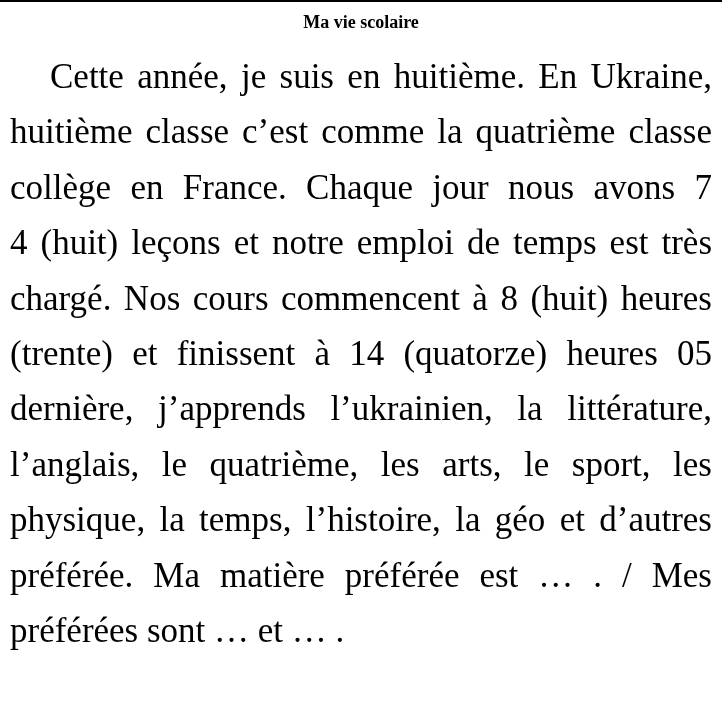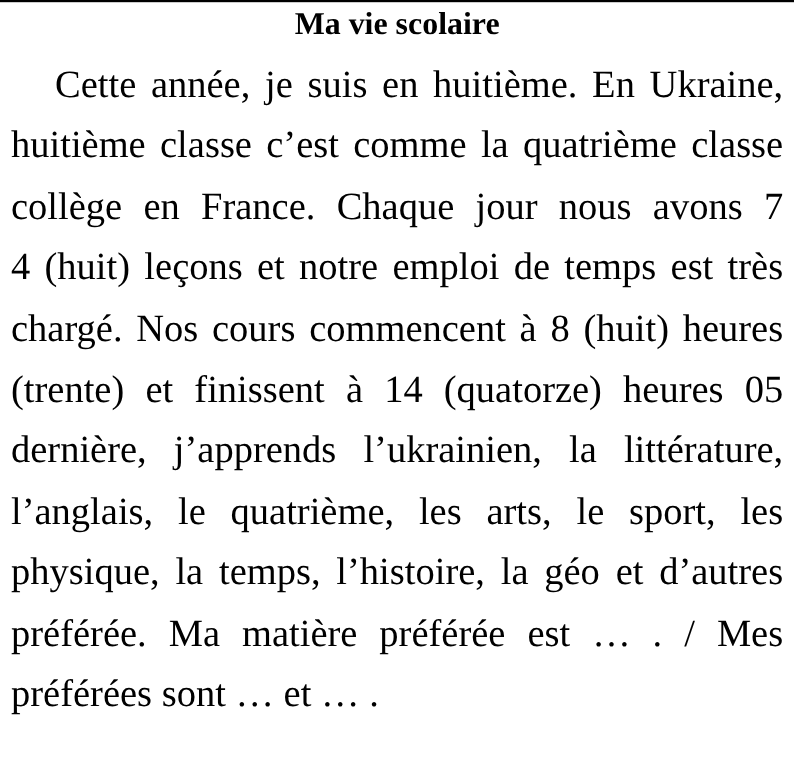--- a/index.html
+++ b/index.html
@@ -4,21 +4,21 @@
 <style>
   html, body { margin: 0; padding: 0; background: #ffffff; }
   body { width: 722px; height: 709px; overflow: hidden; position: relative; }
   .page {
     position: absolute; left: 0; top: 0; width: 722px; height: 709px;
     border-top: 2px solid #000000; box-sizing: border-box;
     font-family: "Liberation Serif", serif; color: #000000;
   }
   .title {
     position: absolute; left: 0; right: 0; top: 4px;
-    text-align: center; font-weight: bold; font-size: 29px; line-height: 32px;
+    text-align: center; font-weight: bold; font-size: 18px; line-height: 32px;
   }
   .lines { position: absolute; left: 10px; width: 702px; top: 47px; }
   .line {
     height: 55.4px; line-height: 55.4px; font-size: 35px;
     text-align: justify; text-align-last: justify; white-space: nowrap;
   }
   .line.indent { padding-left: 40px; }
   .line.last { text-align-last: left; }
 </style>
 </head>

